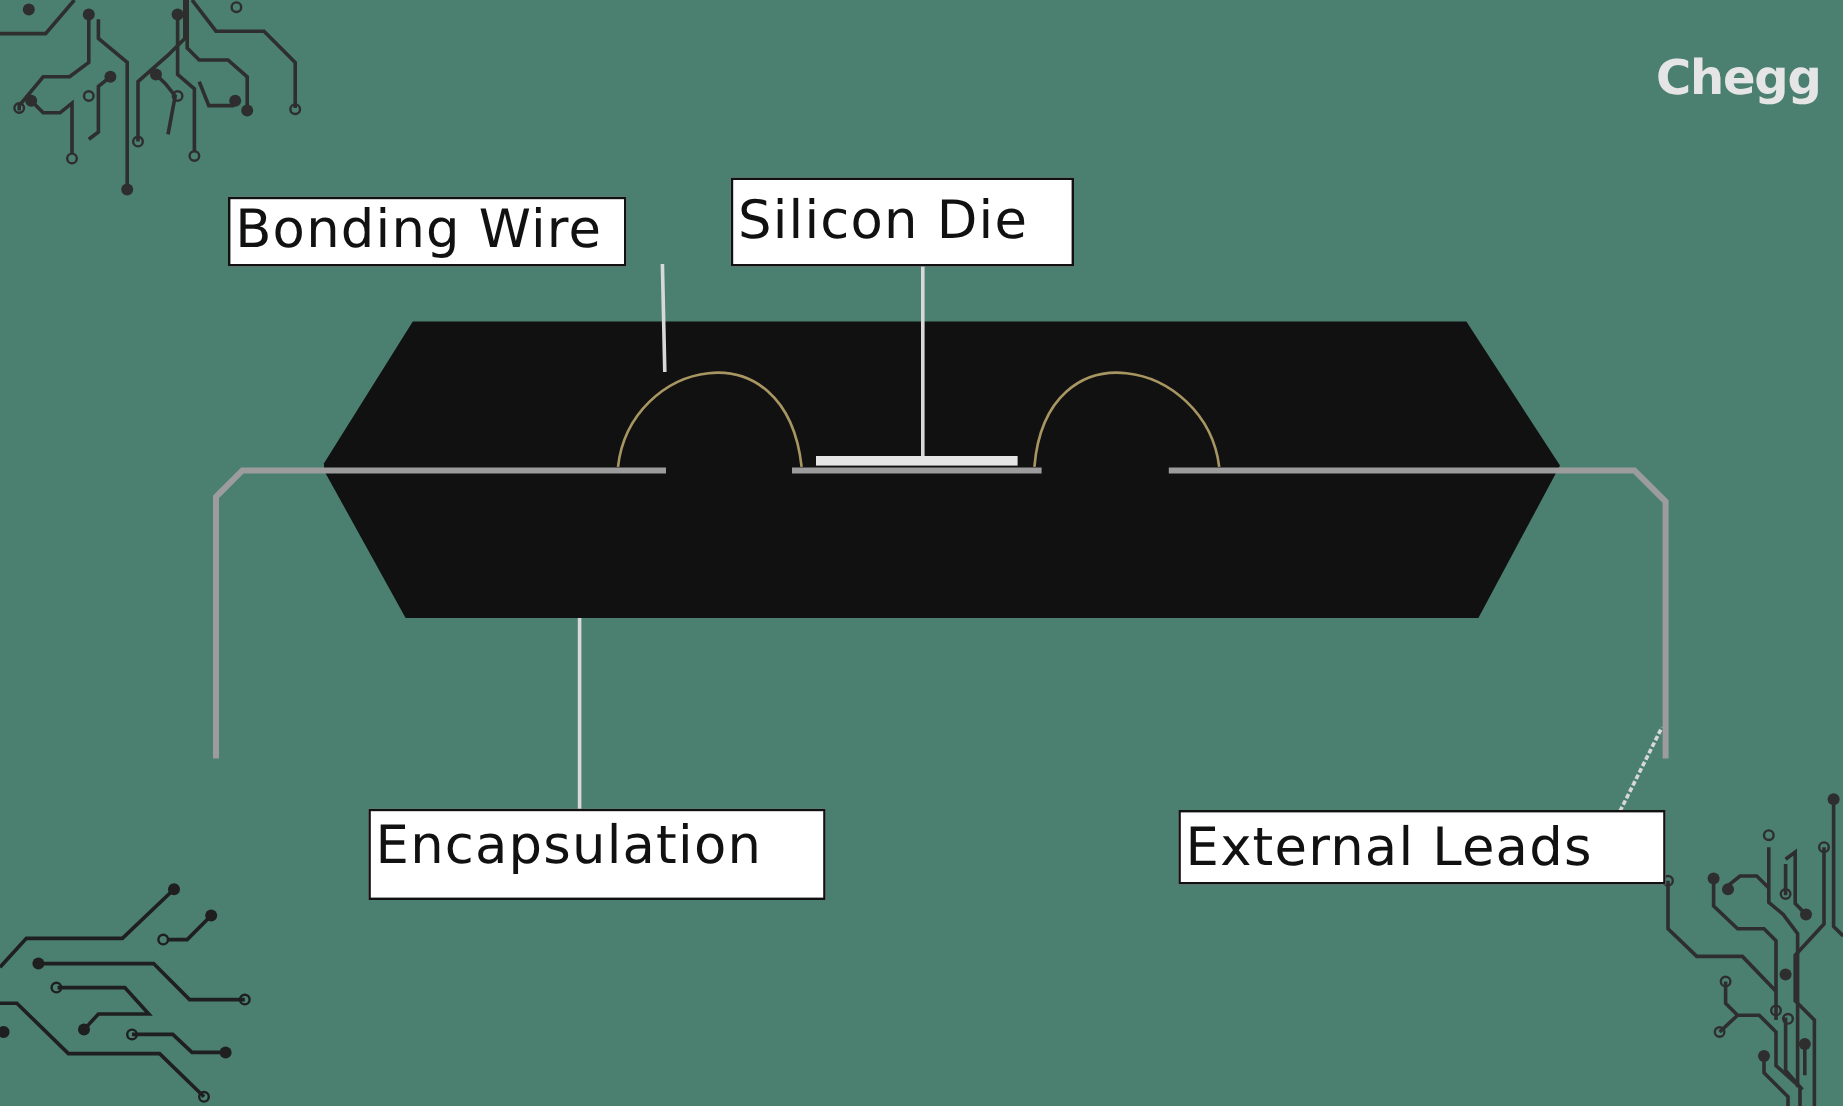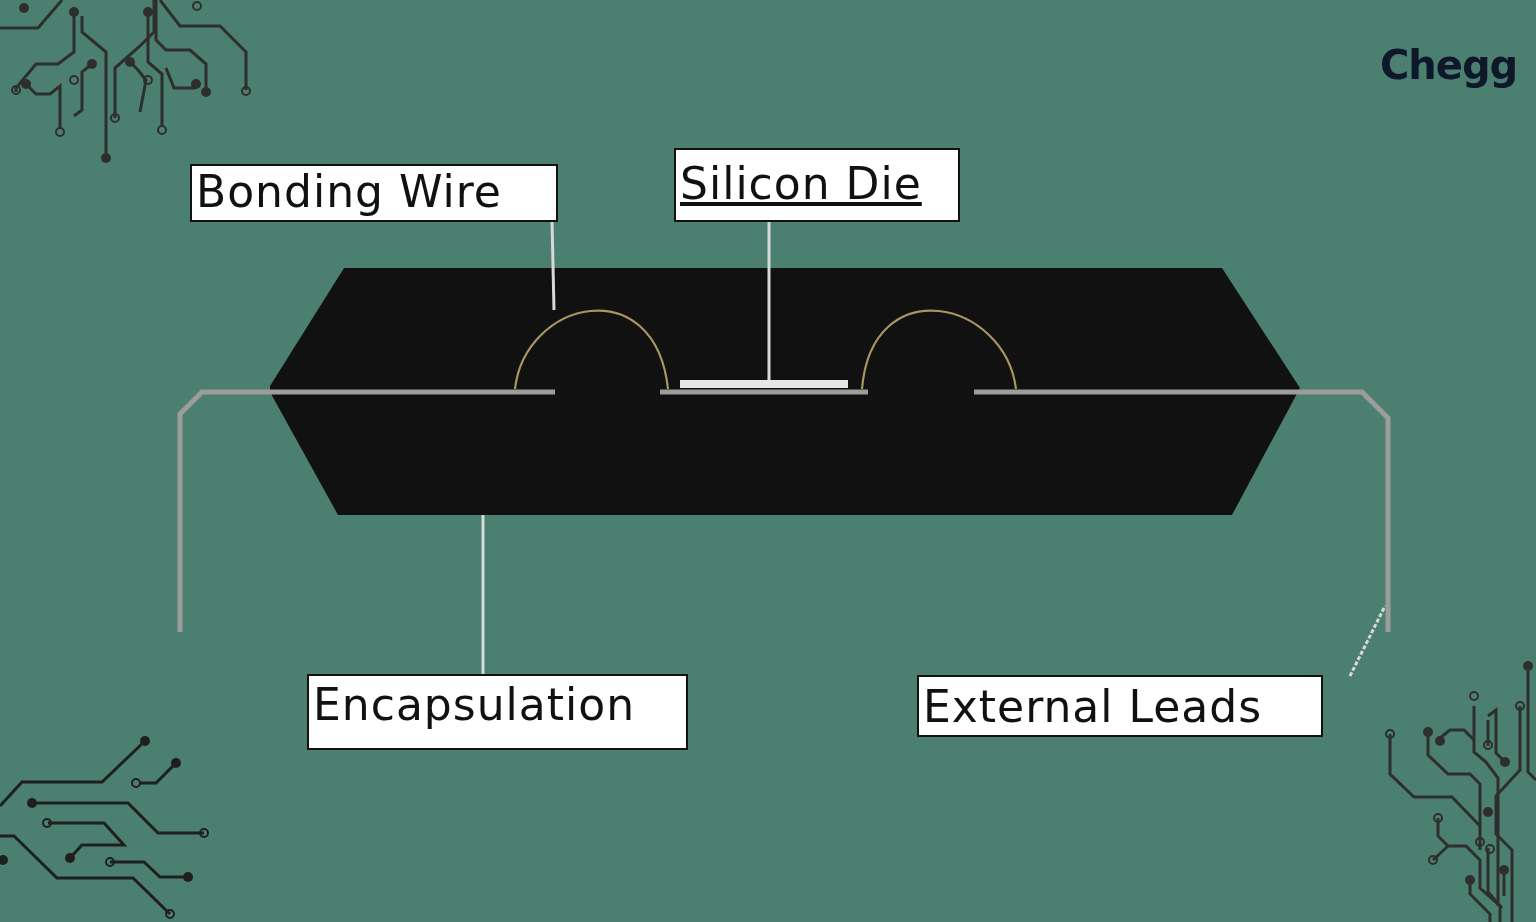--- a/index.html
+++ b/index.html
@@ -147,18 +147,18 @@
   </g>
 
   <g stroke="#d8d8d8" stroke-width="3" fill="none">
     <line x1="552" y1="220" x2="554" y2="310"></line>
     <line x1="769" y1="220" x2="769" y2="380"></line>
     <line x1="483" y1="515" x2="483" y2="676"></line>
     <line x1="1350" y1="676" x2="1385" y2="606" stroke-dasharray="4,2"></line>
   </g>
 </svg>
 
-<div class="label" style="left:190px; top:164px; width:368px; height:58px;">Bonding Wire</div>
-<div class="label" style="left:674px; top:148px; width:286px; height:74px; line-height:68px;text-decoration:underline;">Silicon Die</div>
+<div class="label" style="left:190px; top:164px; width:332px; height:58px;">Bonding Wire</div>
+<div class="label" style="left:609px; top:148px; width:286px; height:74px; line-height:68px;">Silicon Die</div>
 <div class="label" style="left:307px; top:674px; width:381px; height:76px; line-height:58px;">Encapsulation</div>
-<div class="label" style="left:917px; top:675px; width:406px; height:62px; line-height:60px;">External Leads</div>
+<div class="label" style="left:982px; top:675px; width:406px; height:62px; line-height:60px;">External Leads</div>
 
-<div class="brand" style="color:#0f172a;">Chegg</div>
+<div class="brand" style="color:#e5e5e5;">Chegg</div>
 
 </body></html>

